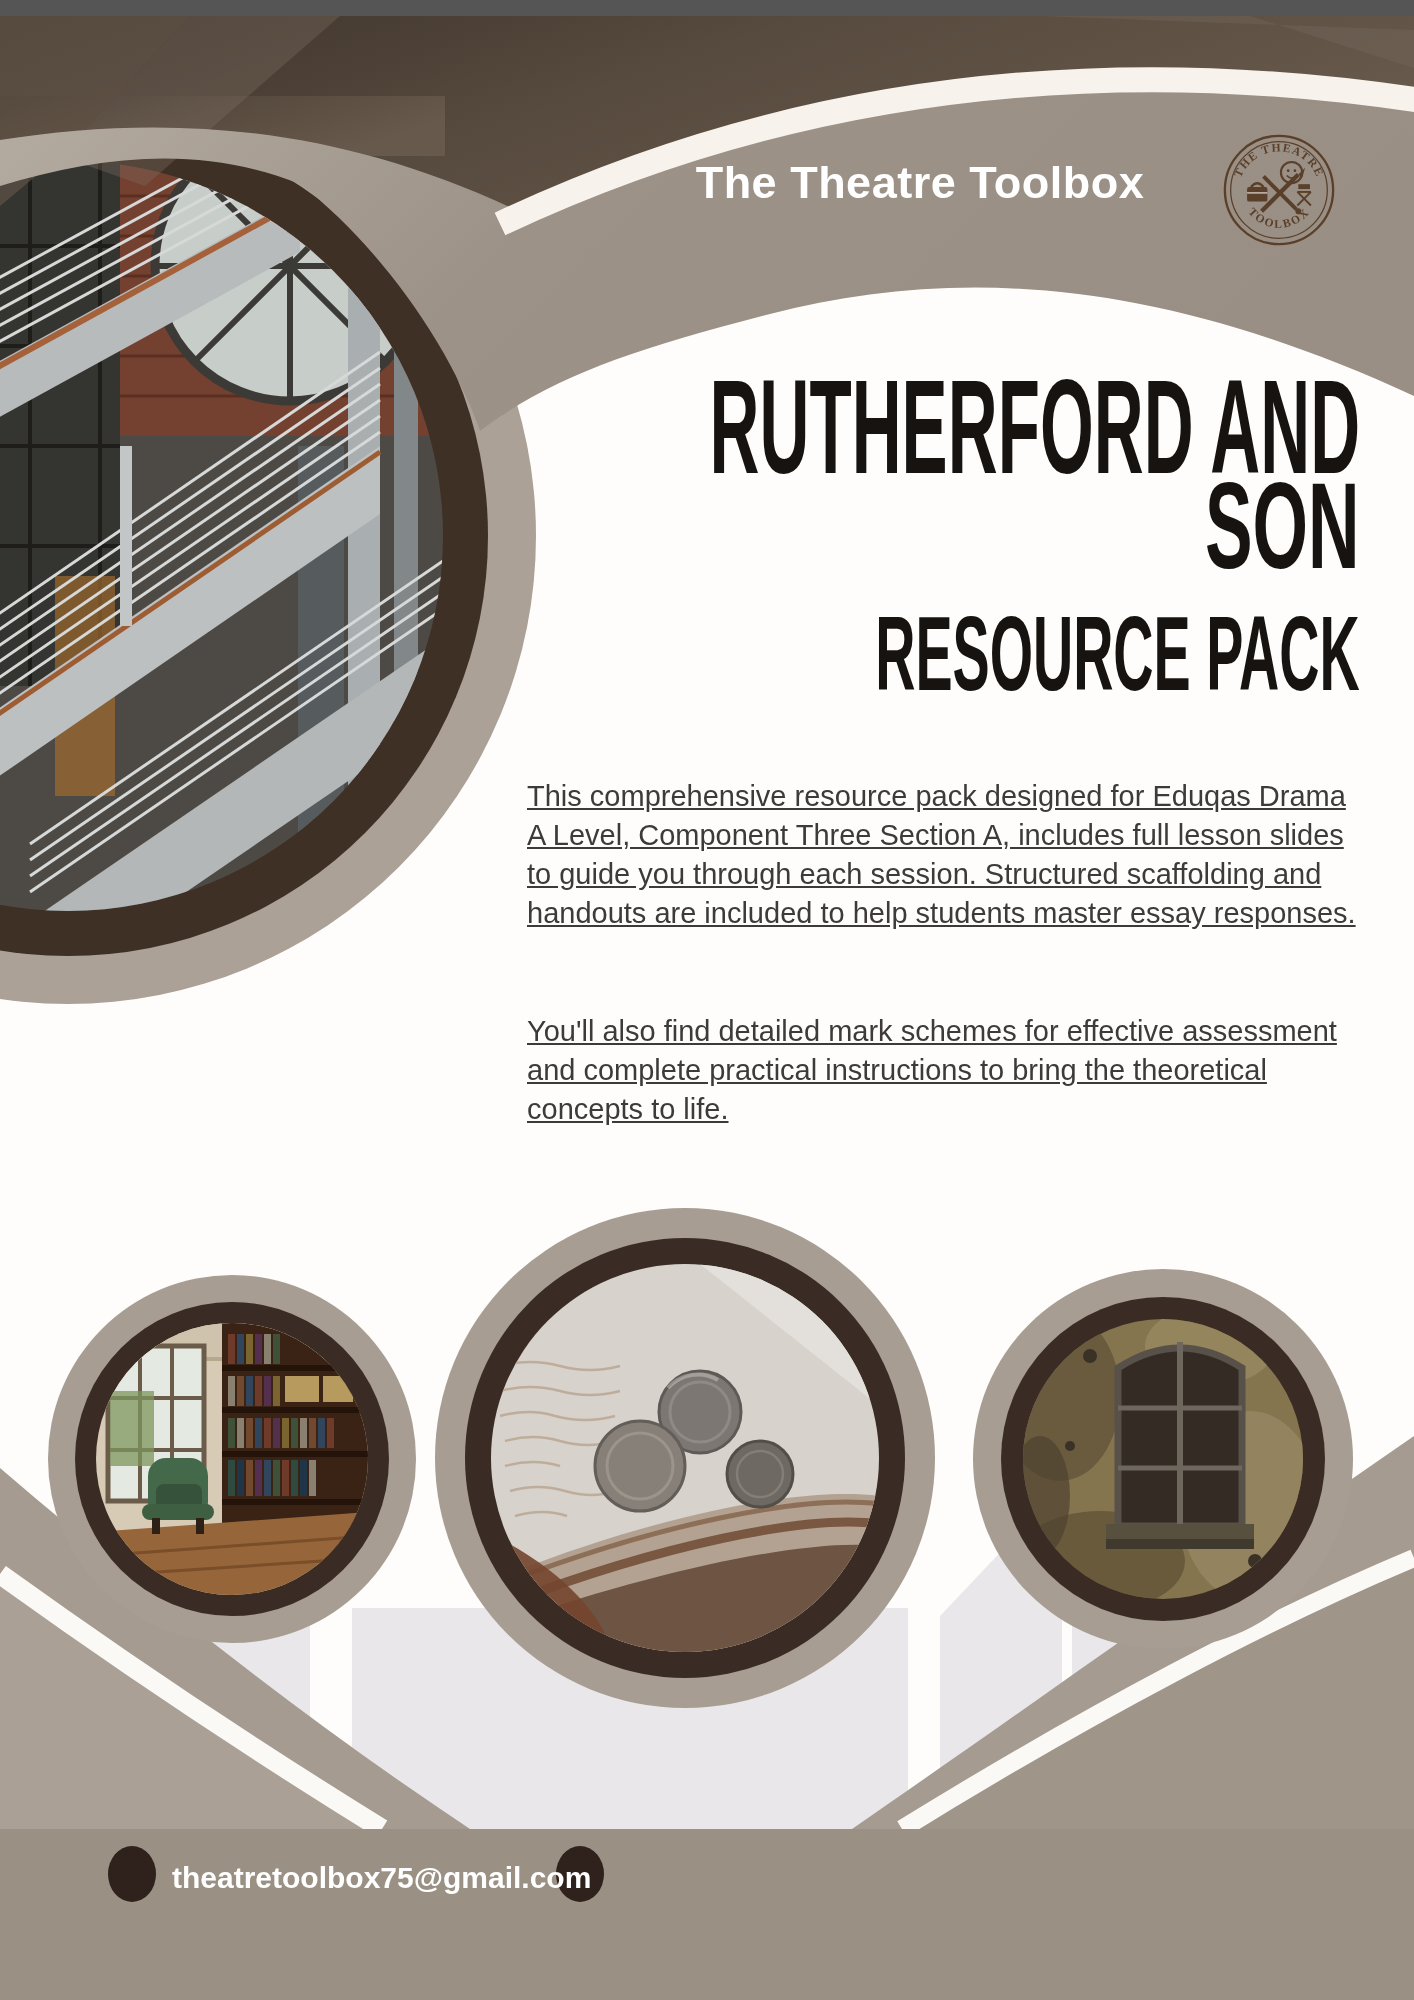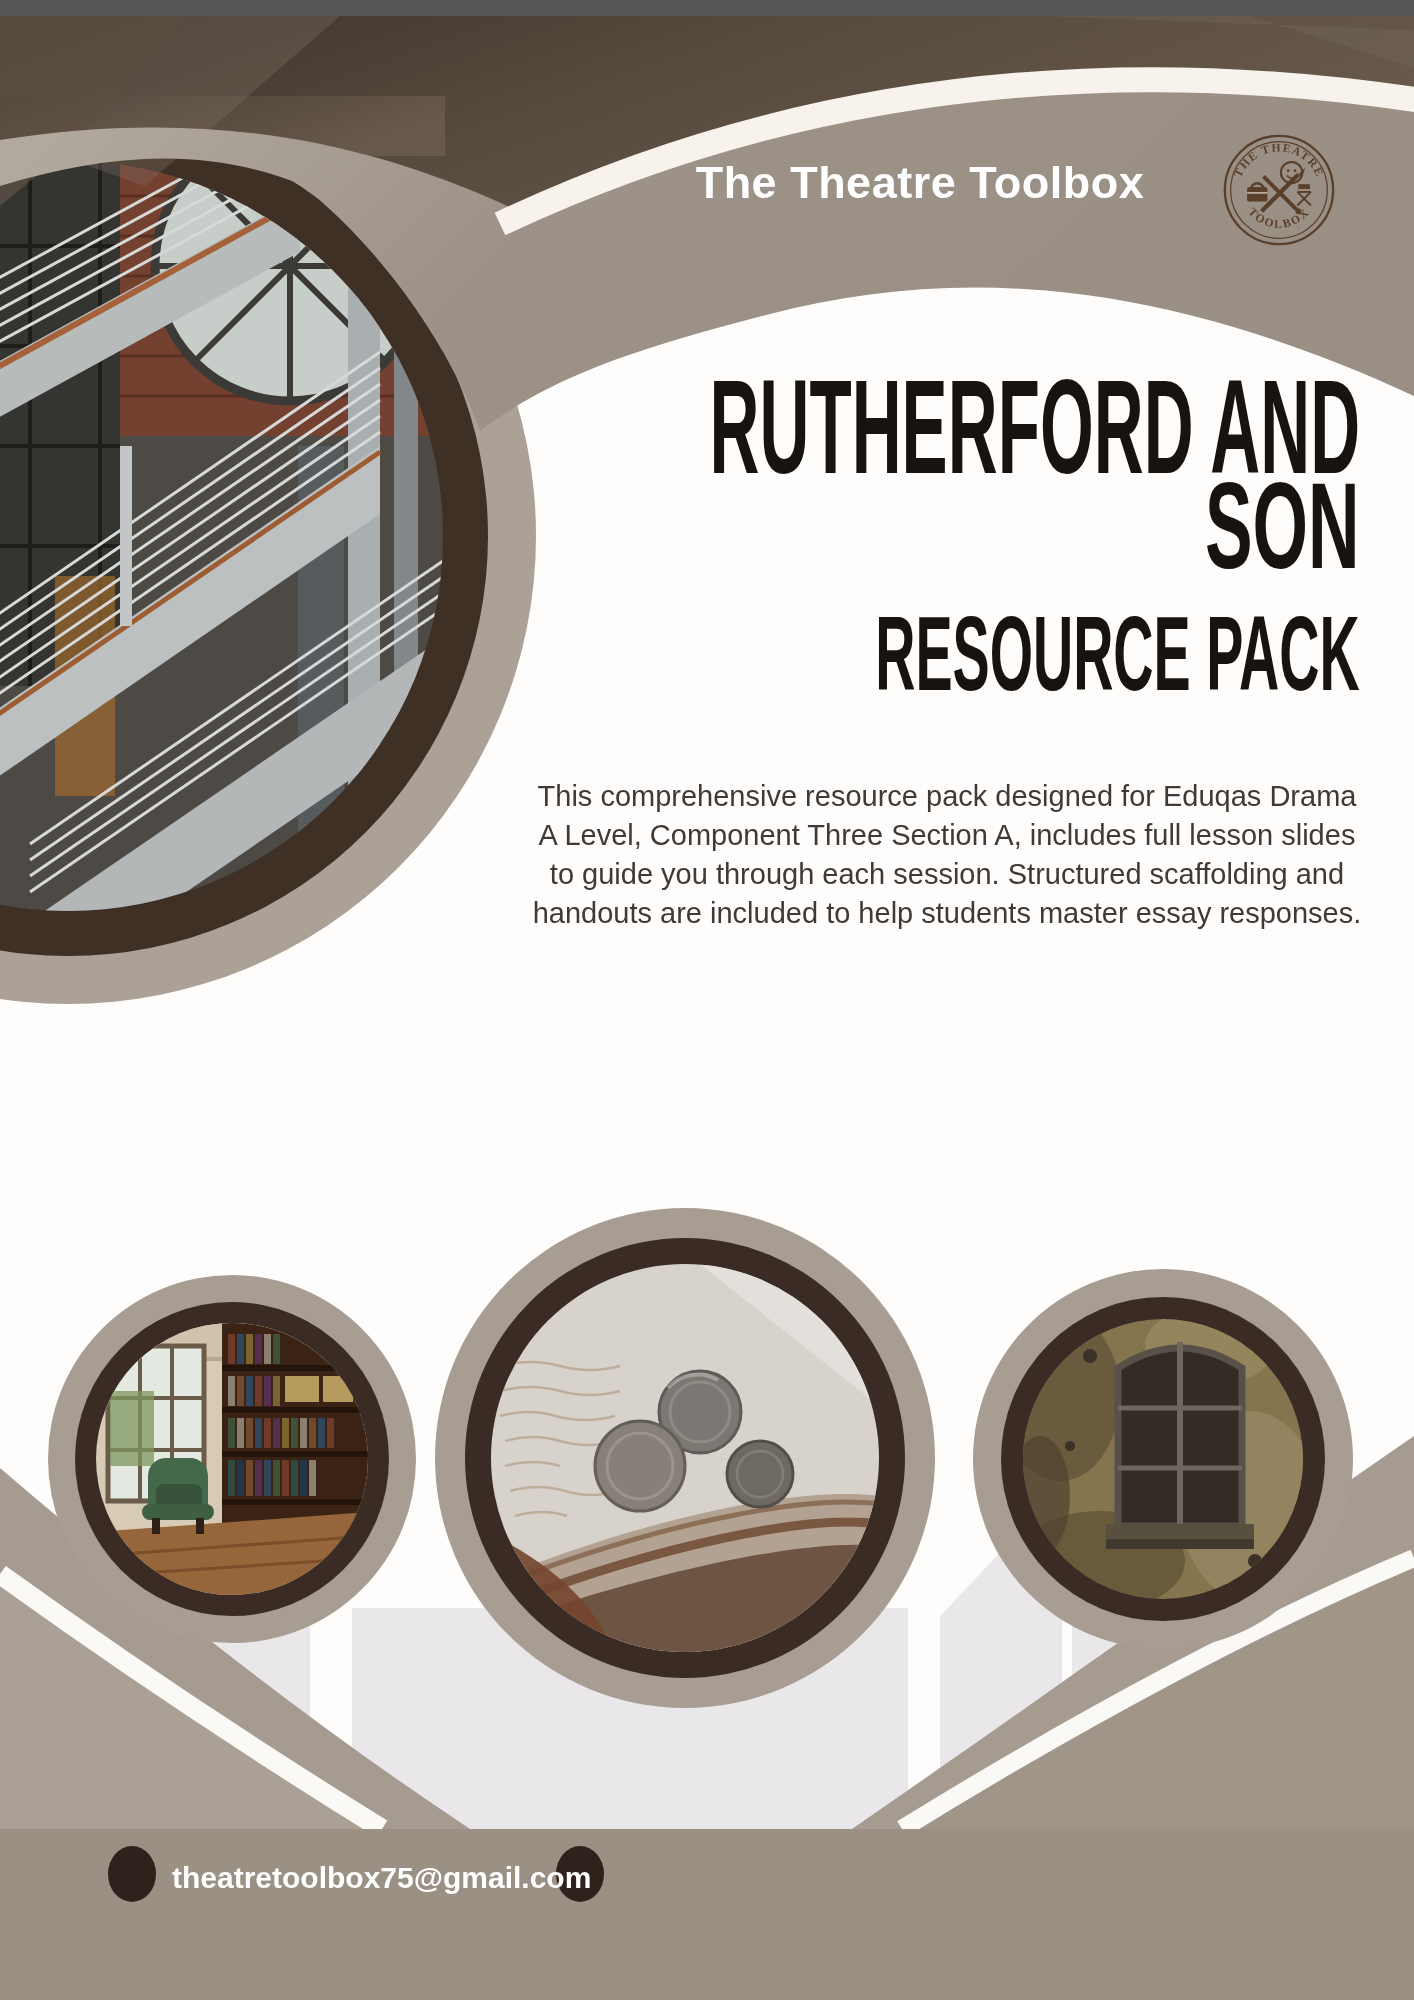--- a/index.html
+++ b/index.html
@@ -16,22 +16,22 @@
   }
   #logo-badge{left:1221px;top:116px;width:116px;height:116px;}
   .title-line{
     right:54px;line-height:1;font-weight:bold;color:#171310;
     white-space:nowrap;transform-origin:100% 50%;
   }
   #title-line1{top:345px;font-size:133px;transform:scaleX(.52);}
   #title-line2{top:448px;font-size:123px;transform:scaleX(.58);}
   #title-line3{top:584px;font-size:106px;transform:scaleX(.525);}
   .body-par{
-    left:527px;width:840px;text-align:center;color:#3e3a37;
-    font-size:29px;line-height:39px;
+    left:527px;width:840px;color:#3e3a37;
+    font-size:29px;line-height:39px;text-decoration:underline;
   }
   #paragraph-1{top:761px;}
   #paragraph-2{top:996px;}
   .footer-text{
     top:1845px;color:#ffffff;font-weight:bold;font-size:30px;white-space:nowrap;
   }
   #footer-email{left:172px;}
   #footer-url{left:628px;}
   .badge-arc-text{fill:#5a3f2a;font-family:"Liberation Serif",serif;font-weight:bold;}
 </style>
@@ -356,16 +356,17 @@
       <line x1="93" y1="62" x2="79" y2="76"></line>
       <line x1="79" y1="62" x2="93" y2="62"></line>
     </g>
   </svg>
 
   <div class="abs title-line" id="title-line1">RUTHERFORD AND</div>
   <div class="abs title-line" id="title-line2">SON</div>
   <div class="abs title-line" id="title-line3">RESOURCE PACK</div>
 
   <div class="abs body-par" id="paragraph-1">This comprehensive resource pack designed for Eduqas Drama A Level, Component Three Section A, includes full lesson slides to guide you through each session. Structured scaffolding and handouts are included to help students master essay responses.</div>
+  <div class="abs body-par" id="paragraph-2">You'll also find detailed mark schemes for effective assessment and complete practical instructions to bring the theoretical concepts to life.</div>
 
   <div class="abs footer-text" id="footer-email">theatretoolbox75@gmail.com</div>
 
 </div>
 
 </body></html>

